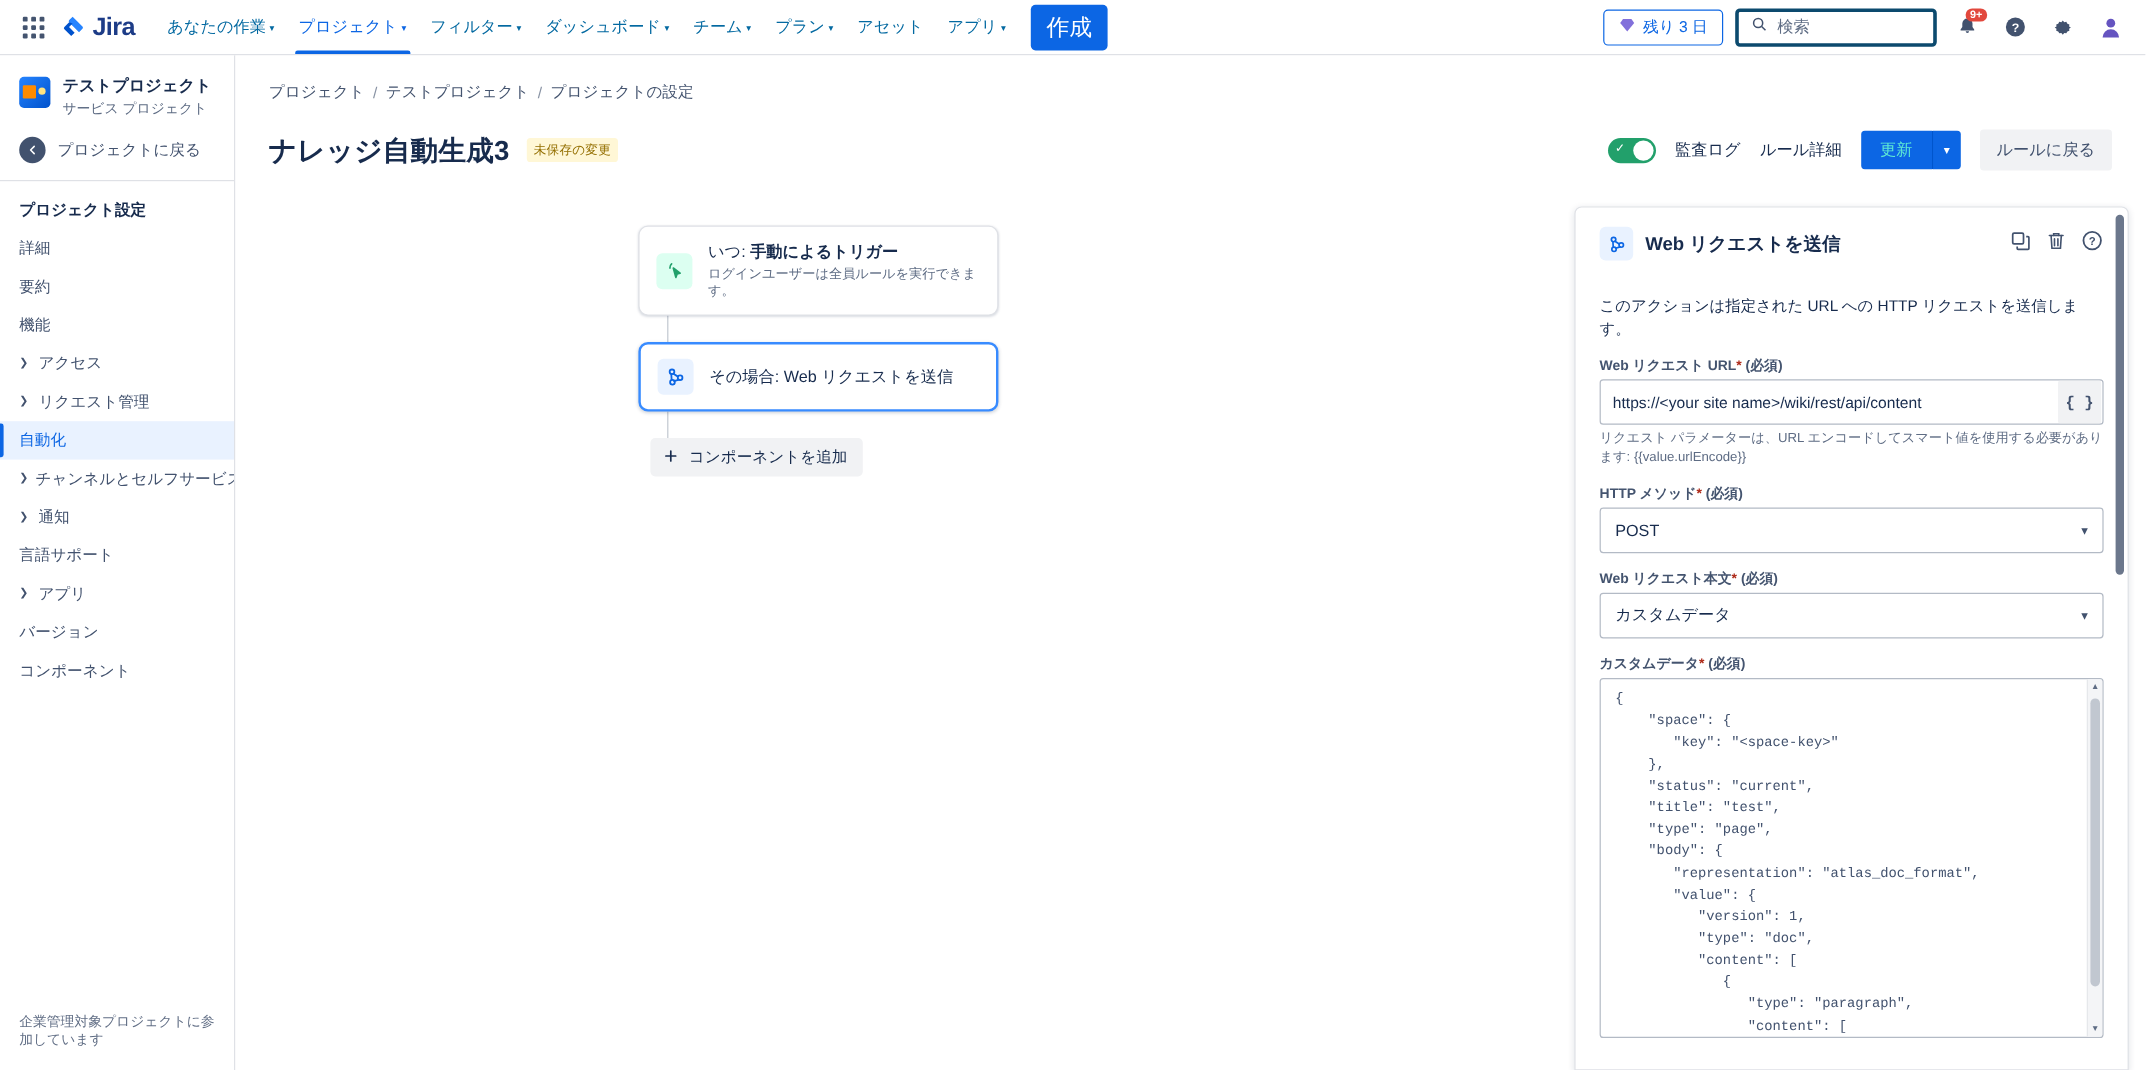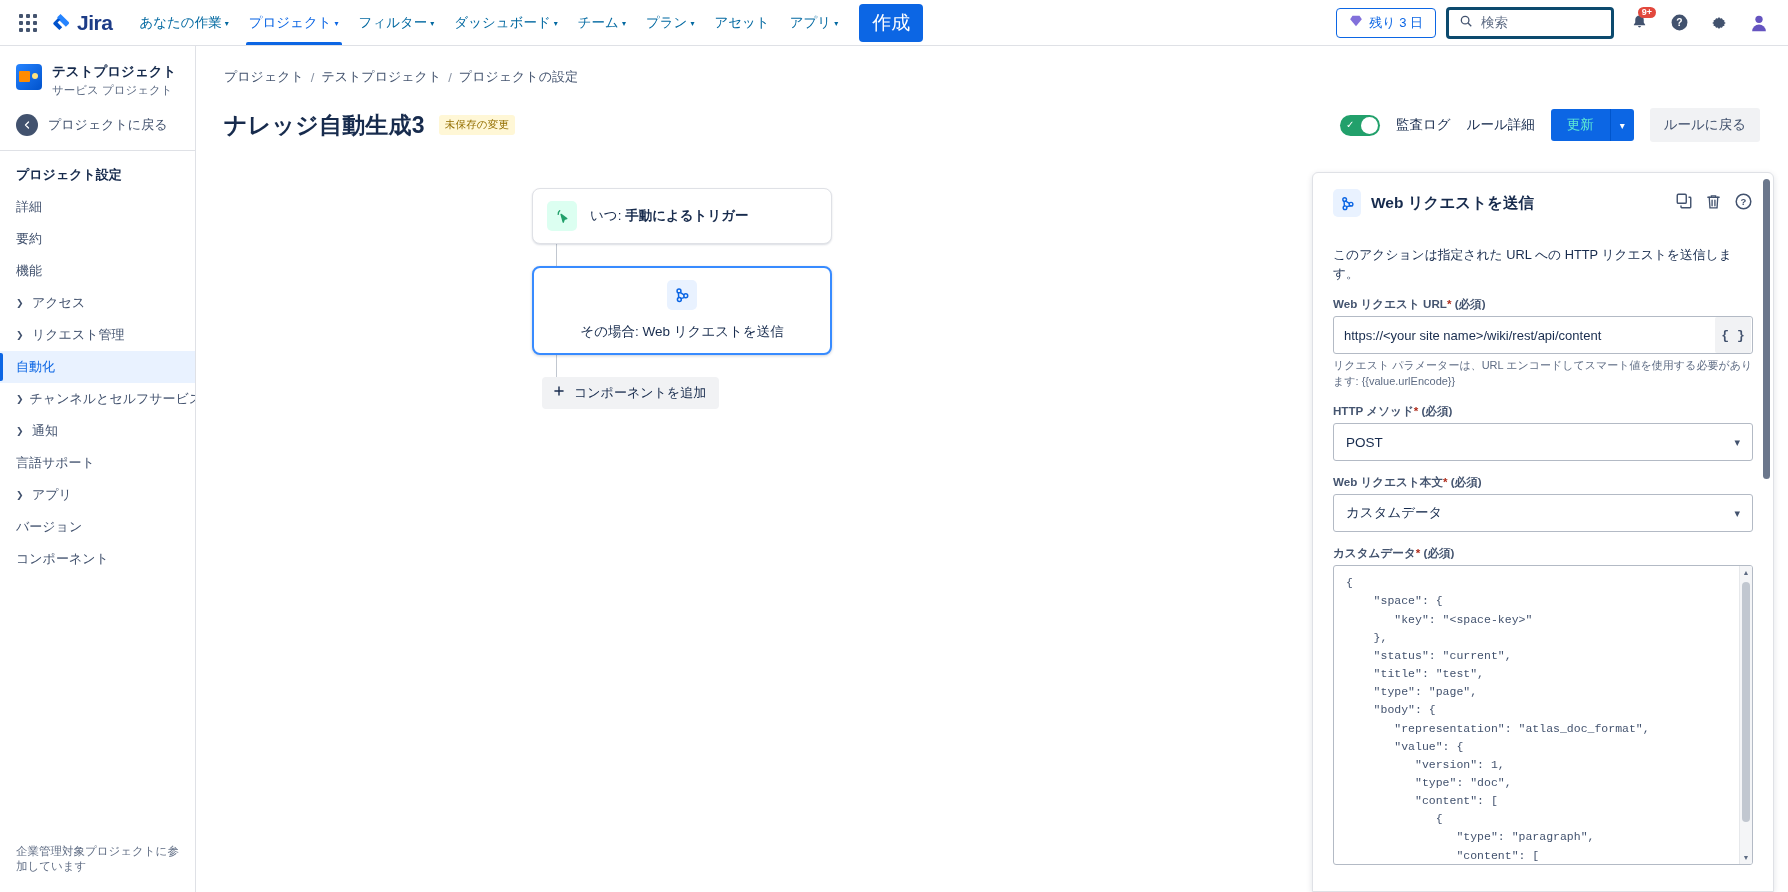--- a/index.html
+++ b/index.html
@@ -169,21 +169,21 @@
 
   
   .canvas { position: relative; margin-top: 36px; height: calc(100% - 160px); }
   .flow { position: absolute; left: 336px; top: 10px; width: 300px; }
   .node {
     display: flex; align-items: center; gap: 13px;
     background: #fff; border: 1px solid #dfe1e6; border-radius: 8px;
     padding: 12px 14px; width: 300px;
     box-shadow: 0 1px 2px rgba(9,30,66,.15); cursor: pointer; position: relative;
   }
-  .node.selected { border: 2px solid #388bff; box-shadow: 0 1px 3px rgba(9,30,66,.2); flex-direction: column; }
+  .node.selected { border: 2px solid #388bff; box-shadow: 0 1px 3px rgba(9,30,66,.2); }
   .node-icon {
     width: 30px; height: 30px; border-radius: 5px; flex: none;
     display: flex; align-items: center; justify-content: center;
   }
   .node-icon.trigger { background: #dcfff1; }
   .node-icon.action { background: #e9f2ff; }
   .node-title { font-size: 13.5px; color: #172b4d; line-height: 1.3; }
   .node-title b { font-weight: 700; }
   .node-sub { font-size: 11px; color: #5e6c84; margin-top: 3px; line-height: 1.3; }
   .connector { width: 1px; background: #c1c7d0; height: 22px; margin-left: 24px; }
@@ -483,20 +483,21 @@
         <span class="node-icon trigger">
           <svg width="17" height="17" viewBox="0 0 24 24" fill="none" stroke="#22a06b" stroke-width="2" stroke-linecap="round" stroke-linejoin="round">
             <path d="M8 4a6 6 0 0 0-2 5"></path>
             <path d="M10 9l8 6-3.5 1L13 20z" fill="#22a06b"></path>
           </svg>
         </span>
         <div>
           <div class="node-title">
             <span>いつ: </span><b>手動によるトリガー</b>
           </div>
+          <div class="node-sub">ログインユーザーは全員ルールを実行できます。</div>
         </div>
       </div>
 
       <div class="connector"></div>
 
       <div class="node selected">
         <span class="node-icon action">
           <svg width="18" height="18" viewBox="0 0 24 24" fill="none" stroke="#0c66e4" stroke-width="2" stroke-linecap="round">
             <circle cx="8" cy="6.5" r="2.6"></circle>
               <circle cx="17" cy="13" r="2.6"></circle>

